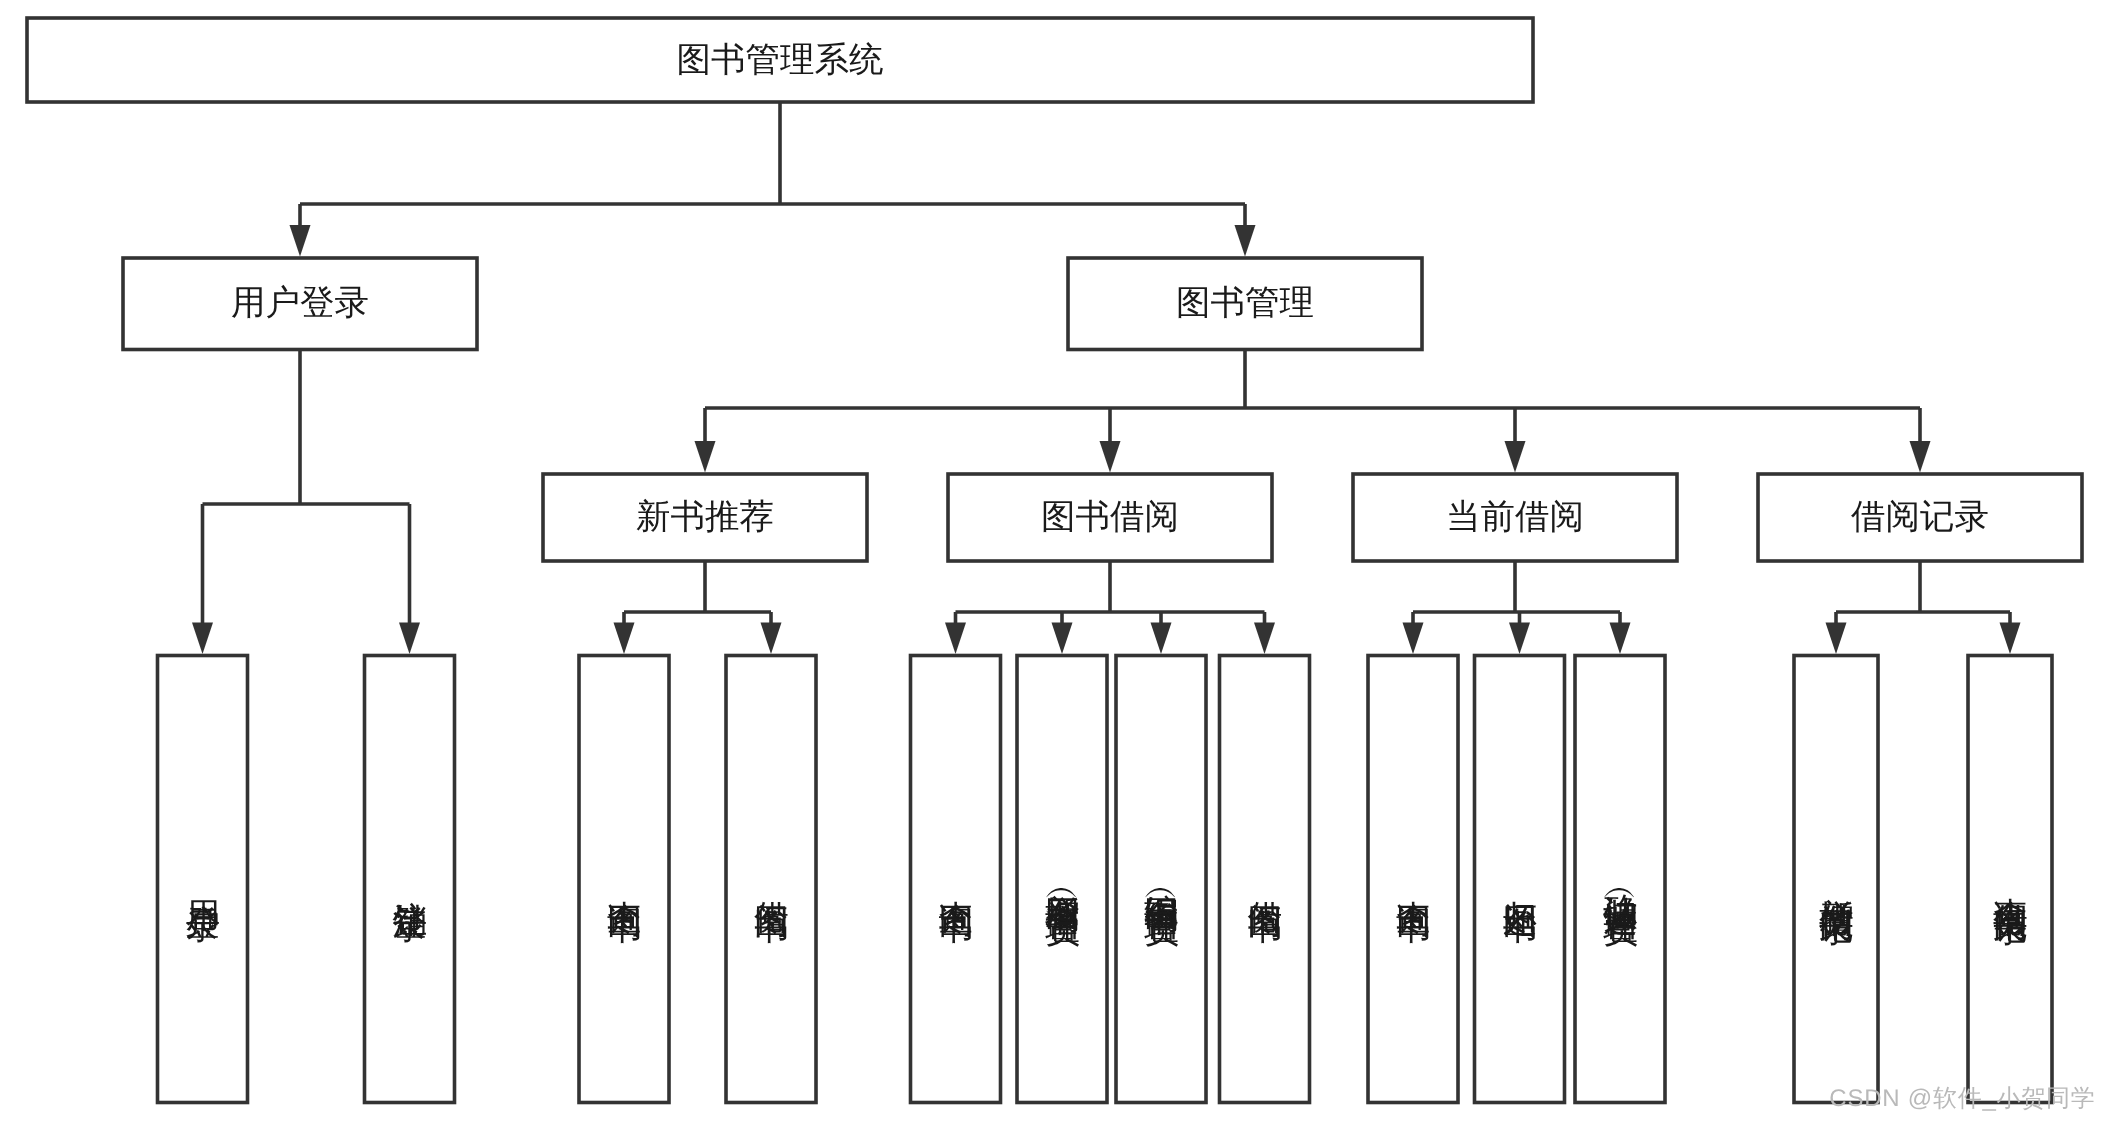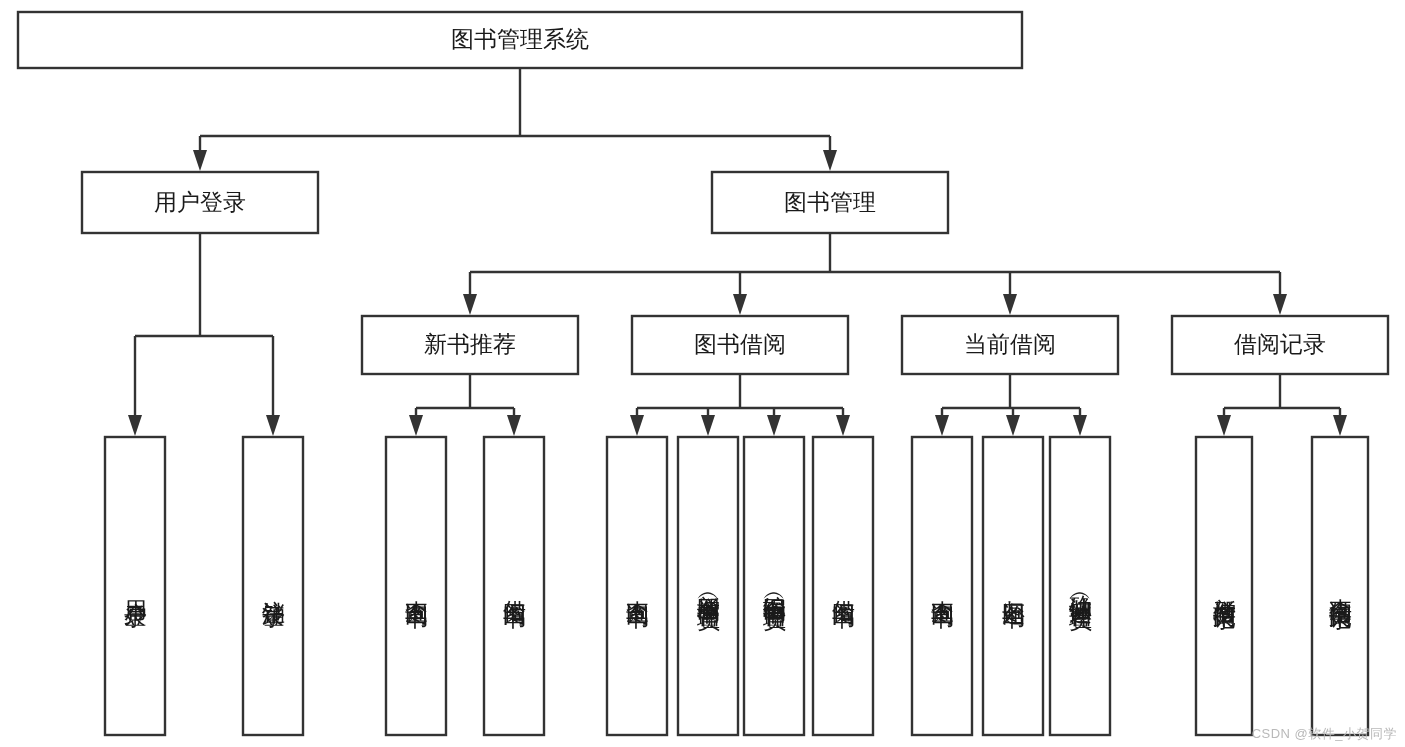--- a/index.html
+++ b/index.html
@@ -47,21 +47,21 @@
     font-family: "Liberation Sans", "DejaVu Sans", sans-serif;
     font-size: 23px;
     text-anchor: middle;
     dominant-baseline: middle;
   }
   .watermark {
     position: absolute;
     right: 8px;
     bottom: 4px;
     font-family: "Liberation Sans", "DejaVu Sans", sans-serif;
-    font-size: 13px;
+    font-size: 16px;
     color: #b9b9b9;
     letter-spacing: 0.5px;
     white-space: nowrap;
   }
   .vlabel {
     position: absolute;
     display: flex;
     align-items: center;
     justify-content: center;
     writing-mode: vertical-rl;

